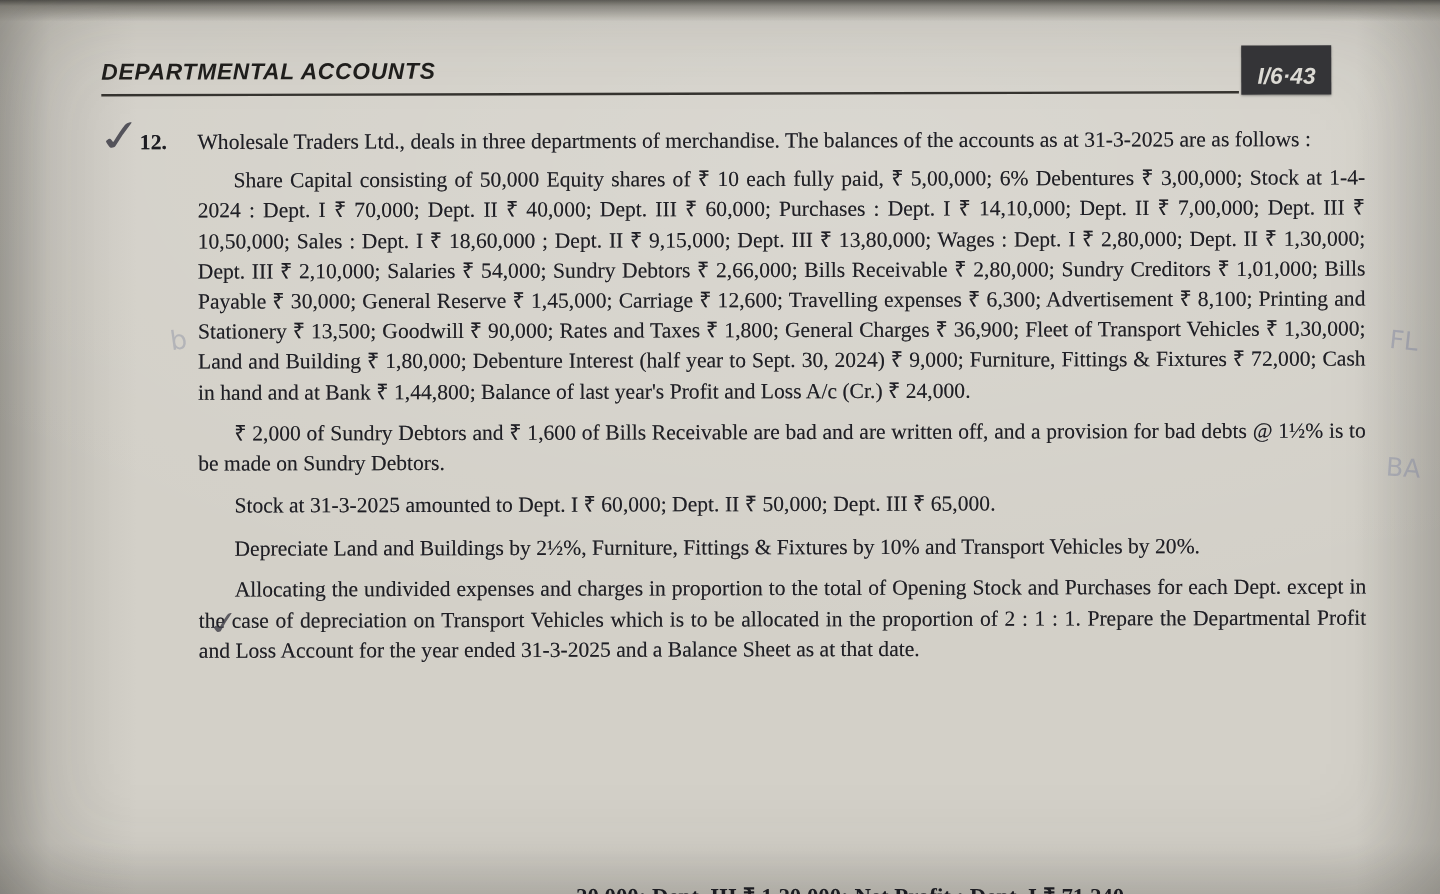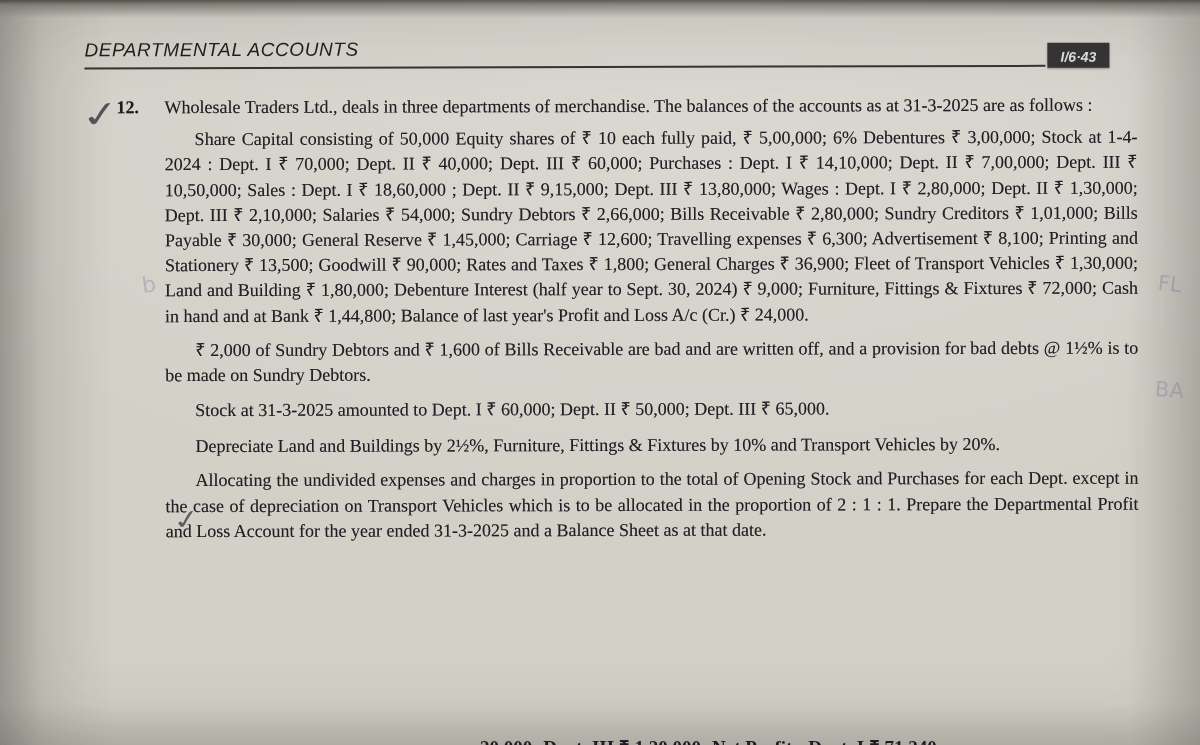--- a/index.html
+++ b/index.html
@@ -22,28 +22,28 @@
     position:absolute; left:85px; right:62px; top:38px;
     transform: rotate(-0.15deg);
     color:#22222a;
   }
 
   
   .header { display:flex; align-items:flex-end; padding-right:28px; }
   .title-wrap { flex:1; border-bottom:2.5px solid #35332f; padding-bottom:6px; }
   .title {
     font-family:"Liberation Sans", sans-serif;
-    font-style:italic; font-weight:normal; font-size:19px;
+    font-style:italic; font-weight:bold; font-size:19px;
     letter-spacing:0.6px; color:#1f1e1c;
   }
   .badge {
     font-family:"Liberation Sans", sans-serif;
-    font-style:italic; font-weight:bold; font-size:14px;
+    font-style:italic; font-weight:bold; font-size:19px;
     background:#343437; color:#dcdad4;
-    padding:6px 13px 3px 13px; margin-left:2px;
+    padding:16px 13px 3px 13px; margin-left:2px;
     position:relative; top:1px;
     box-shadow:0 1px 2px rgba(0,0,0,0.35);
   }
 
   
   .body {
     margin-left:80px; margin-top:26px;
     font-size:18px; line-height:25.2px;
     text-align:justify;
     color:#1f1f25;

